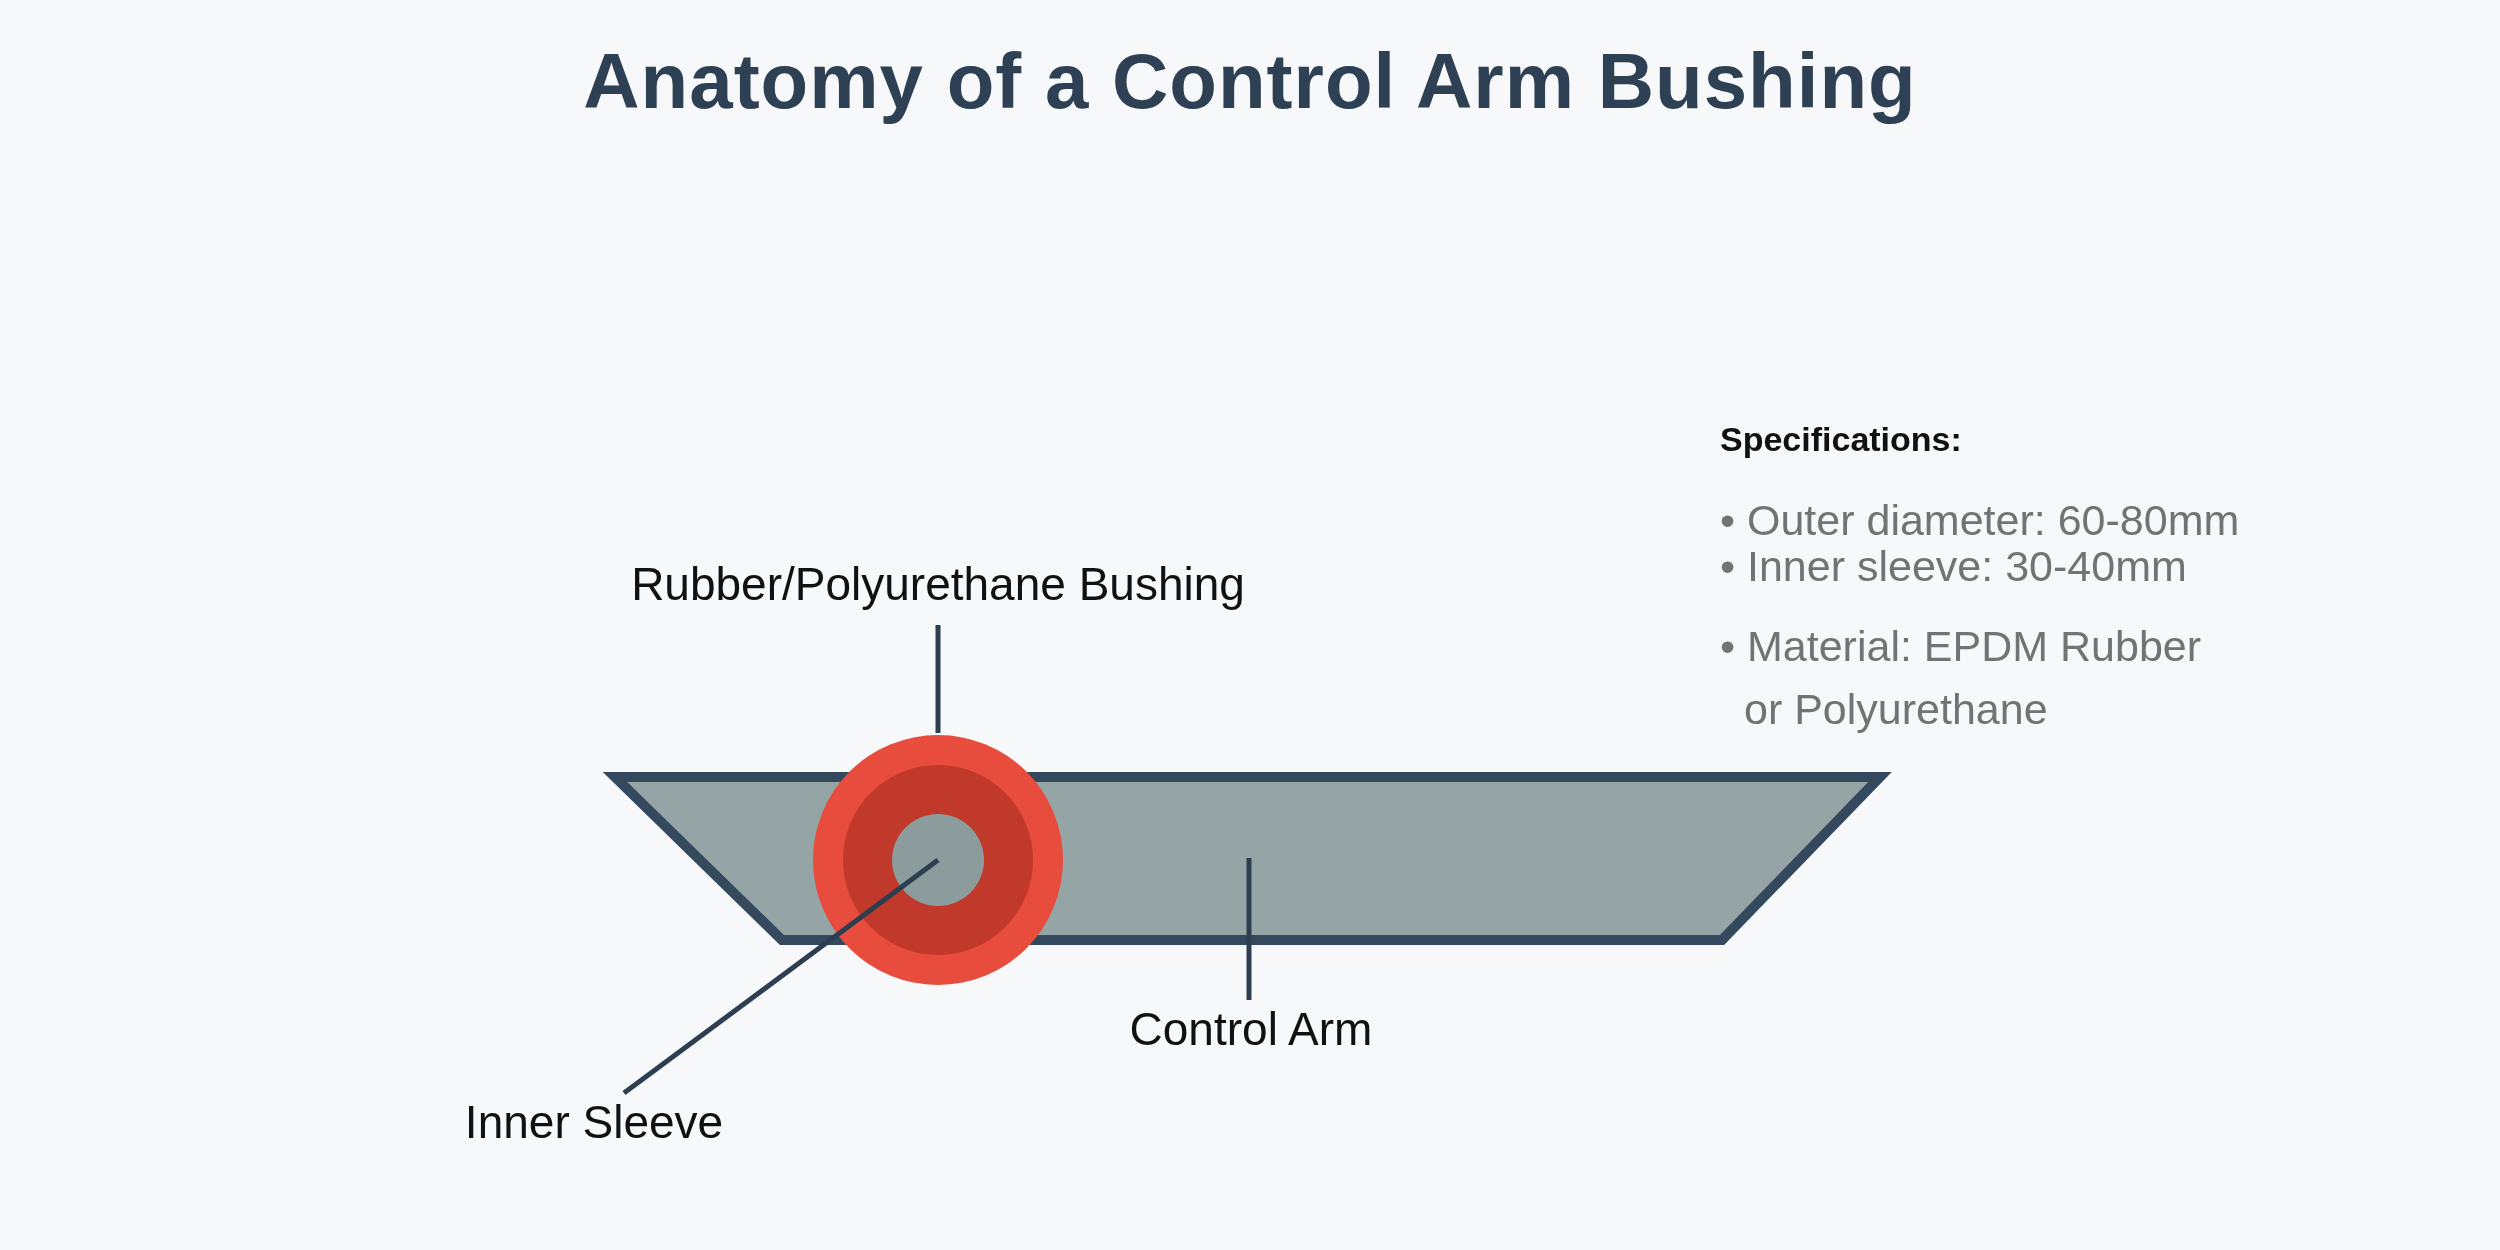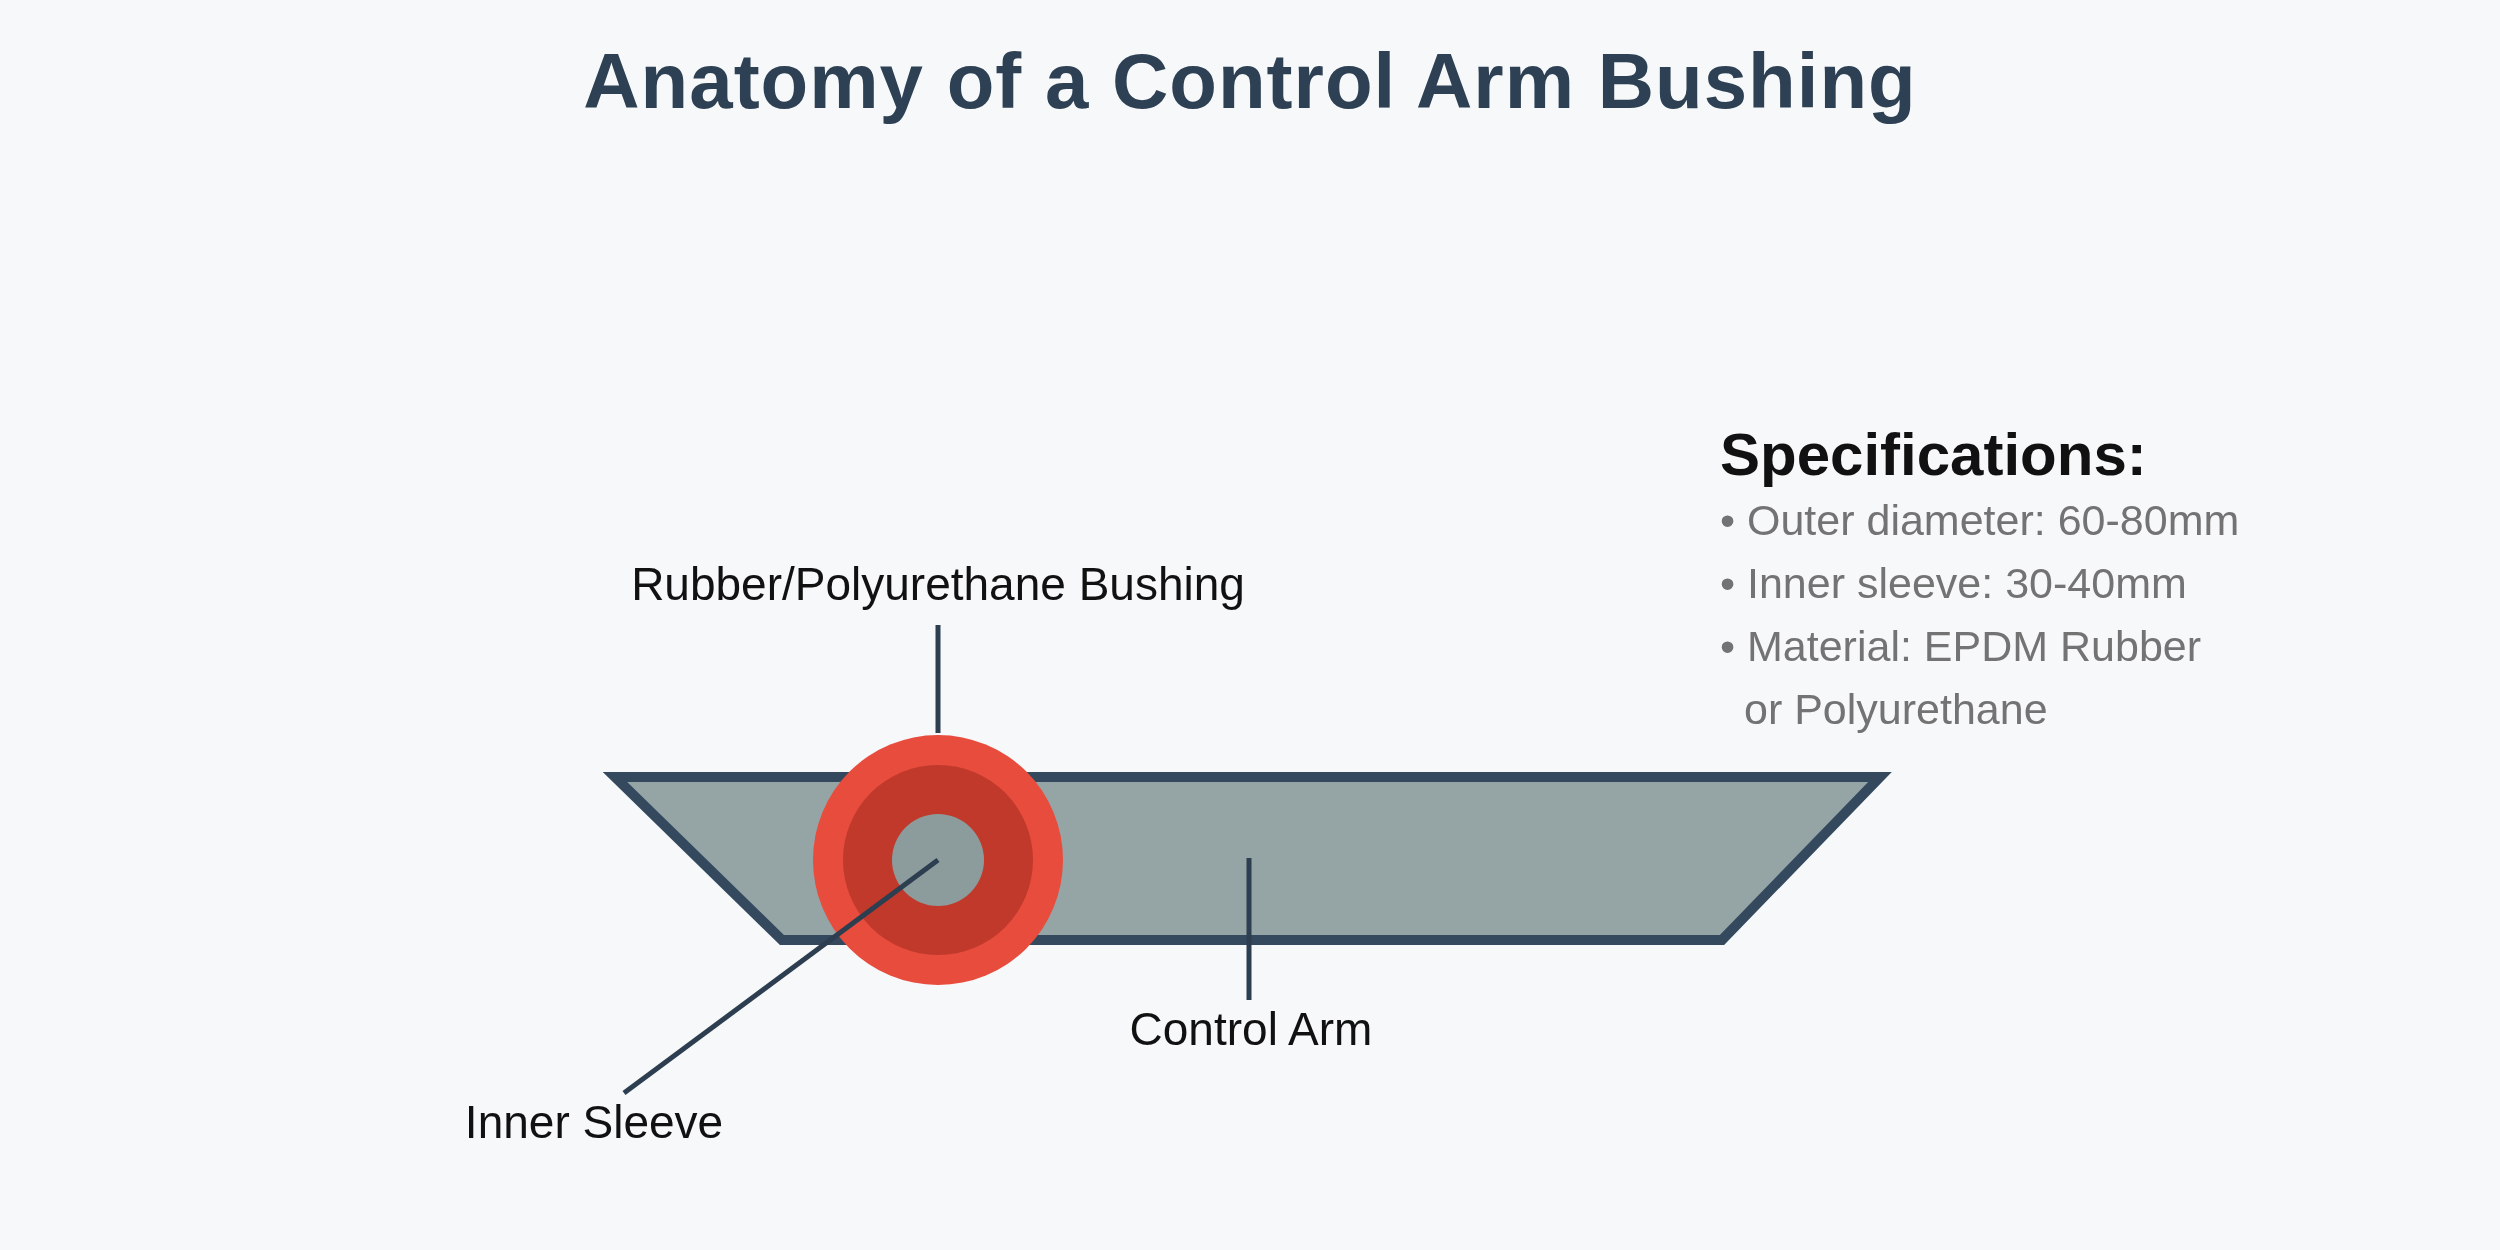--- a/index.html
+++ b/index.html
@@ -23,28 +23,28 @@
     transform:translateX(-50%);
   }
   .label-bushing{left:938px;top:557px;}
   .label-control-arm{left:1251px;top:1002px;}
   .label-inner-sleeve{left:594px;top:1095px;}
   .specs{
     position:absolute;left:1720px;top:420px;width:600px;
   }
   .specs-heading{
     position:absolute;left:0;top:0;
-    font-size:60px;font-weight:bold;color:#111111;white-space:nowrap;
+    font-size:34px;font-weight:bold;color:#111111;white-space:nowrap;
   }
   .spec-line{
     position:absolute;left:0;
     font-size:43px;color:#737373;white-space:nowrap;line-height:64px;
   }
   .spec-line-0{top:68px;}
-  .spec-line-1{top:131px;text-align:right;}
+  .spec-line-1{top:114px;text-align:right;}
   .spec-line-2{top:194px;}
   .spec-line-3{top:257px;margin-left:24px;}
 </style>
 </head>
 <body style="background: rgb(246, 248, 250);">
 
 <div class="stage">
 
   <div class="page-title">Anatomy of a Control Arm Bushing</div>
 

